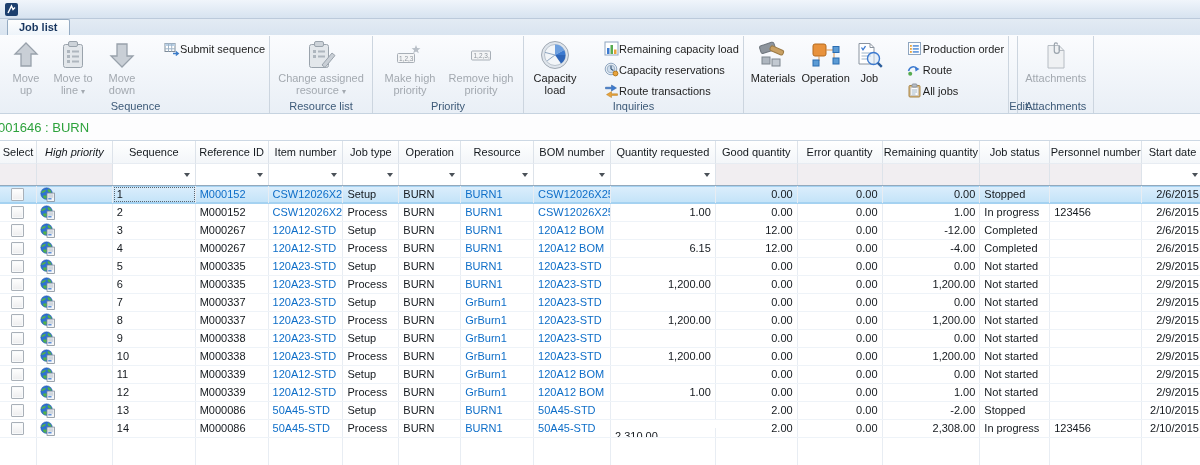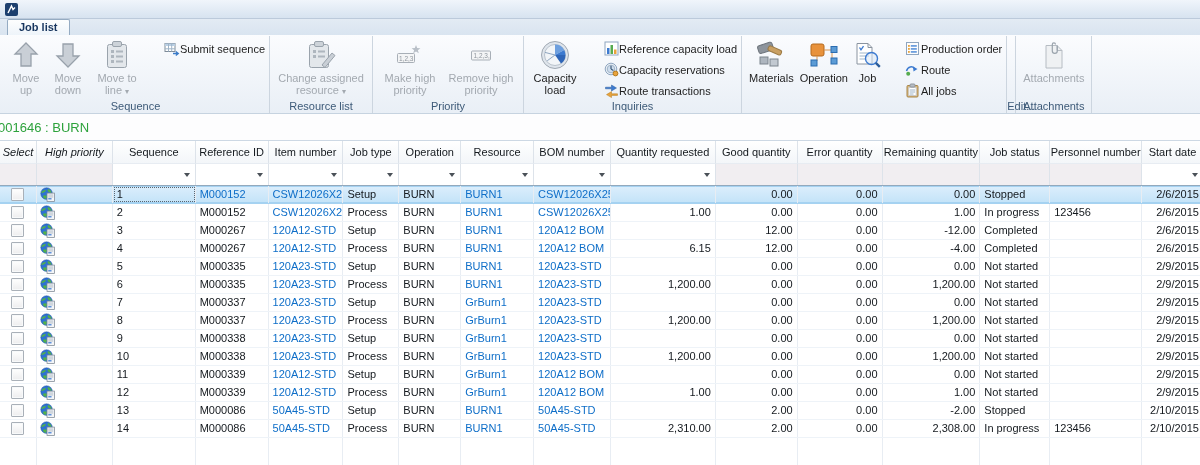--- a/index.html
+++ b/index.html
@@ -96,40 +96,40 @@
       <div class="bigbtn disabled">
         <span class="bicon">
           <svg width="30" height="30" viewBox="0 0 30 30">
               <path d="M15 3 L26 14 H20 V26 H10 V14 H4 Z" fill="#c9cfd6" stroke="#98a1ab" stroke-width="1.3"></path>
             </svg>
         </span>
         <span class="blabel" style="width:34px;">Move up</span>
       </div>
       <div class="bigbtn disabled">
         <span class="bicon">
-          <svg width="30" height="30" viewBox="0 0 30 30">
-              <path d="M15 27 L4 16 H10 V4 H20 V16 H26 Z" fill="#c9cfd6" stroke="#98a1ab" stroke-width="1.3"></path>
-            </svg>
-        </span>
-        <span class="blabel" style="width:38px;">Move down</span>
-      </div>
-      <div class="bigbtn disabled">
-        <span class="bicon">
           <svg width="24" height="30" viewBox="0 0 24 30">
               <rect x="2.5" y="4.5" width="19" height="23" rx="2" fill="#e3e7eb" stroke="#9aa3ac"></rect>
               <rect x="7.5" y="1.5" width="9" height="5" rx="1.5" fill="#cdd3d9" stroke="#9aa3ac"></rect>
               <rect x="6" y="10" width="3" height="3" fill="#aeb6be"></rect>
               <rect x="11" y="10.5" width="7" height="2" fill="#aeb6be"></rect>
               <rect x="6" y="15" width="3" height="3" fill="#aeb6be"></rect>
               <rect x="11" y="15.5" width="7" height="2" fill="#aeb6be"></rect>
               <rect x="6" y="20" width="3" height="3" fill="#aeb6be"></rect>
               <rect x="11" y="20.5" width="7" height="2" fill="#aeb6be"></rect>
             </svg>
         </span>
         <span class="blabel" style="width:48px;"><span>Move to line</span> <span class="caret">▾</span></span>
+      </div>
+      <div class="bigbtn disabled">
+        <span class="bicon">
+          <svg width="30" height="30" viewBox="0 0 30 30">
+              <path d="M15 27 L4 16 H10 V4 H20 V16 H26 Z" fill="#c9cfd6" stroke="#98a1ab" stroke-width="1.3"></path>
+            </svg>
+        </span>
+        <span class="blabel" style="width:38px;">Move down</span>
       </div>
       <div class="smallstack" style="padding-left:4px;">
         <div class="smallbtn">
           <span class="sicon">
             <svg width="16" height="14" viewBox="0 0 16 14">
                 <rect x="1" y="1.5" width="10" height="8" fill="#fff" stroke="#7e8b98"></rect>
                 <rect x="1" y="1.5" width="10" height="2.5" fill="#b9cfe4"></rect>
                 <path d="M4.5 1.5 V9.5 M7.7 1.5 V9.5 M1 6.8 H11" stroke="#9fb4c8" fill="none"></path>
                 <path d="M9 11.5 H13.5 M11.8 9.5 L14.3 11.5 L11.8 13.5" stroke="#3b7bc8" fill="none" stroke-width="1.3"></path>
               </svg>
@@ -204,21 +204,21 @@
       <div class="smallstack" style="padding-left:5px;">
         <div class="smallbtn">
           <span class="sicon">
             <svg width="15" height="15" viewBox="0 0 15 15">
                 <rect x="1" y="1" width="13" height="13" fill="#fff" stroke="#8fa6c0"></rect>
                 <rect x="3" y="7" width="2.5" height="6" fill="#3c7ad0"></rect>
                 <rect x="6.5" y="4" width="2.5" height="9" fill="#56ab4f"></rect>
                 <rect x="10" y="8.5" width="2.5" height="4.5" fill="#e8a33c"></rect>
               </svg>
           </span>
-          <span>Reference capacity load</span>
+          <span>Remaining capacity load</span>
         </div>
         <div class="smallbtn">
           <span class="sicon">
             <svg width="15" height="15" viewBox="0 0 15 15">
                 <circle cx="7" cy="7" r="5.8" fill="#e7edf4" stroke="#8fa6c0"></circle>
                 <circle cx="7" cy="7" r="3.8" fill="#cfdded" stroke="#9fb4c8"></circle>
                 <path d="M7 7 L7 3.8 M7 7 L9.4 8.4" stroke="#3c5a78" stroke-width="1.2"></path>
                 <circle cx="11.5" cy="11.5" r="2.4" fill="#e8a33c" stroke="#b57a1e"></circle>
               </svg>
           </span>
@@ -337,21 +337,21 @@
   </div>
 
 </div>
 
 <div class="contextbar">
   <span class="context-text">001646 : BURN</span>
 </div>
 
 <div class="grid">
   <div class="grid-header">
-      <div class="hcell" style="width: 37px; font-style: italic;">Select</div>
+      <div class="hcell" style="width: 37px;">Select</div>
       <div class="hcell" style="width: 76px; font-style: italic;">High priority</div>
       <div class="hcell" style="width: 83px;">Sequence</div>
       <div class="hcell" style="width: 73px;">Reference ID</div>
       <div class="hcell" style="width: 75px;">Item number</div>
       <div class="hcell" style="width: 56px;">Job type</div>
       <div class="hcell" style="width: 62px;">Operation</div>
       <div class="hcell" style="width: 73px;">Resource</div>
       <div class="hcell" style="width: 77px;">BOM number</div>
       <div class="hcell" style="width: 105px;">Quantity requested</div>
       <div class="hcell" style="width: 82px;">Good quantity</div>
@@ -817,21 +817,21 @@
             <rect x="8.8" y="12" width="3.5" height="1.2" fill="#2e71d2"></rect>
           </svg>
         </div>
         <div class="cell cell-sequence" style="width: 83px; text-align: left;">14</div>
         <div class="cell cell-reference_id" style="width: 73px; text-align: left;">M000086</div>
         <div class="cell cell-item_number link" style="width: 75px; text-align: left;">50A45-STD</div>
         <div class="cell cell-job_type" style="width: 56px; text-align: left;">Process</div>
         <div class="cell cell-operation" style="width: 62px; text-align: left;">BURN</div>
         <div class="cell cell-resource link" style="width: 73px; text-align: left;">BURN1</div>
         <div class="cell cell-bom_number link" style="width: 77px; text-align: left;">50A45-STD</div>
-        <div class="cell cell-quantity_requested" style="width: 105px; text-align: right;">2,310.00</div>
+        <div class="cell cell-quantity_requested" style="width: 105px; text-align: left; margin-top: 8px;">2,310.00</div>
         <div class="cell cell-good_quantity" style="width: 82px; text-align: right;">2.00</div>
         <div class="cell cell-error_quantity" style="width: 85px; text-align: right;">0.00</div>
         <div class="cell cell-remaining_quantity" style="width: 98px; text-align: right;">2,308.00</div>
         <div class="cell cell-job_status" style="width: 70px; text-align: left;">In progress</div>
         <div class="cell cell-personnel_number" style="width: 92px; text-align: left;">123456</div>
         <div class="cell cell-start_date" style="width: 62px; text-align: right;">2/10/2015</div>
       </div>
     </div>
   <div class="grid-filler">
       <div class="cell" style="width: 37px;"></div>

